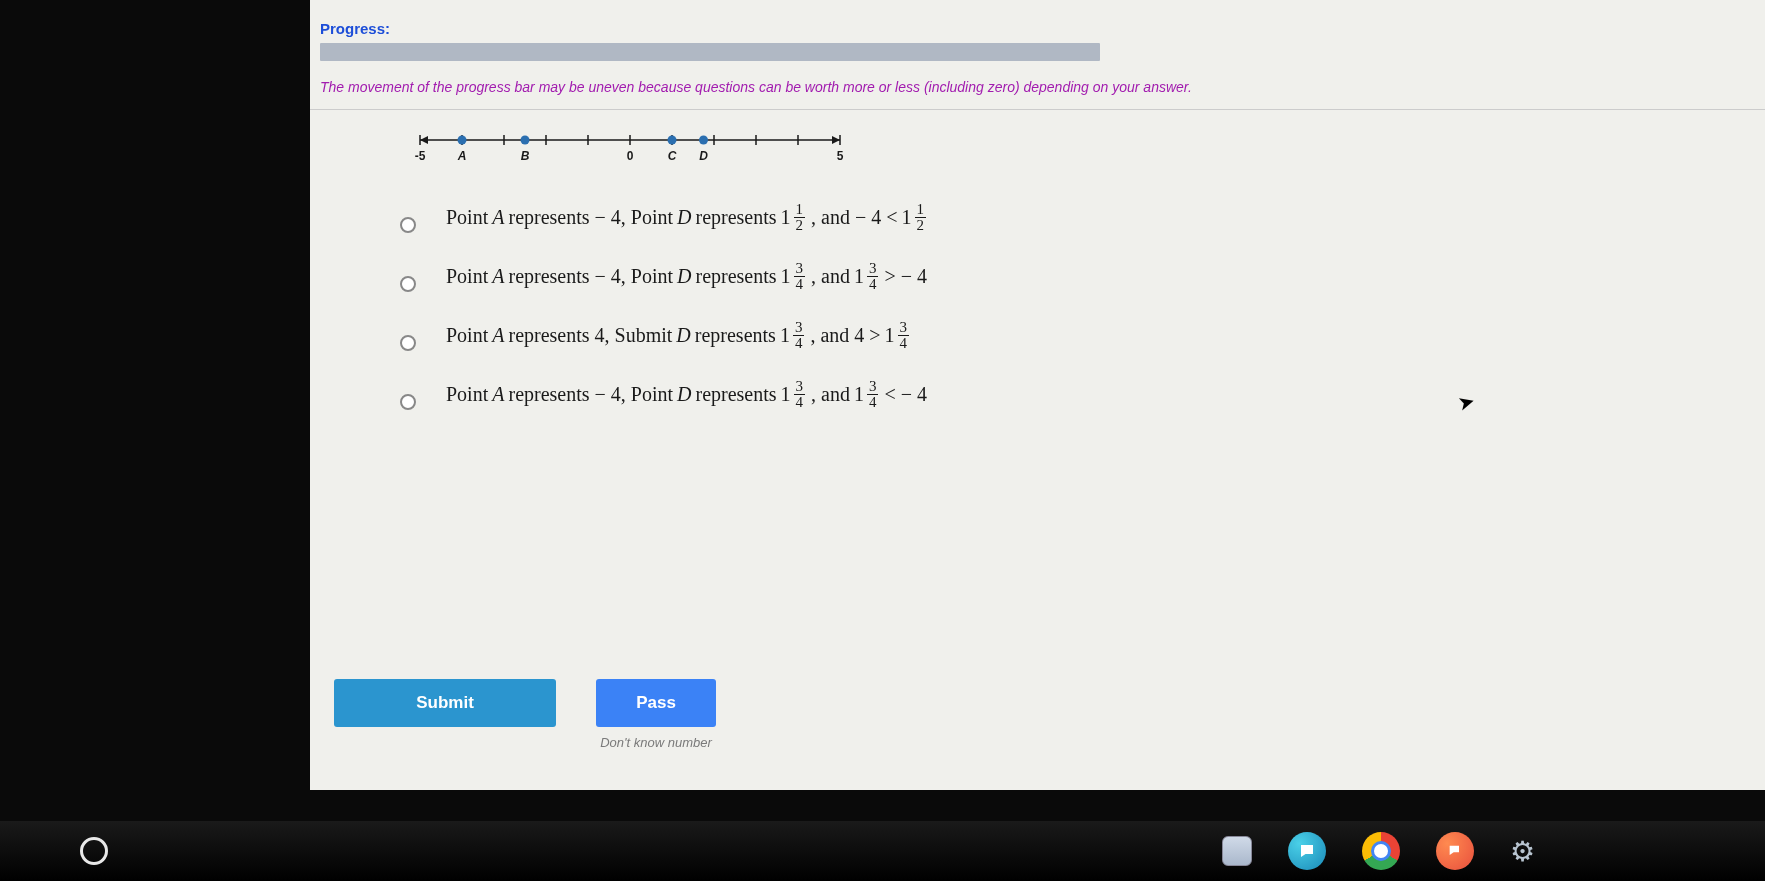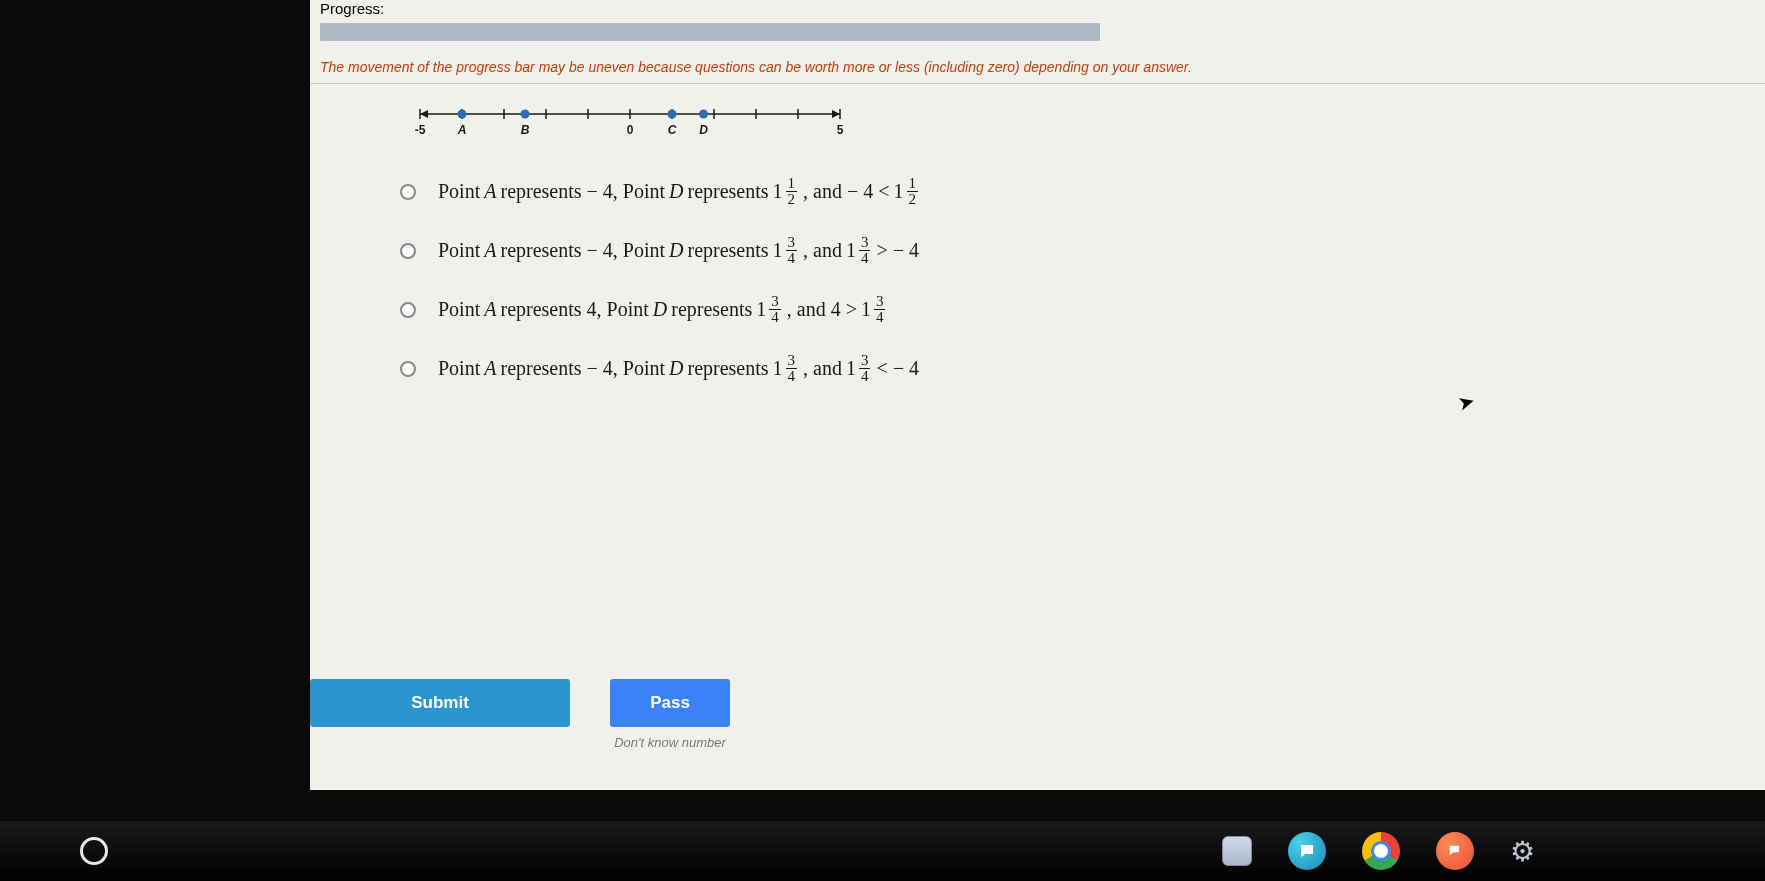--- a/index.html
+++ b/index.html
@@ -17,37 +17,38 @@
       top: 0;
       right: 0;
       height: 790px;
       background: #f0f0ec;
       padding: 0;
     }
     .progress-section {
       padding: 0 10px;
     }
     .progress-label {
-      font-weight: normal;
+      font-weight: bold;
       font-size: 15px;
-      color: #000000;
+      color: #1d4ed8;
       margin-bottom: 6px;
+      margin-top: 20px;
     }
     .progress-bar-container {
       width: 780px;
       height: 18px;
       background: #b0b8c4;
       border-radius: 1px;
       margin-bottom: 18px;
     }
     .progress-note {
       font-style: italic;
       font-size: 14px;
-      color: #c2410c;
-      margin-bottom: 8px;
+      color: #a21caf;
+      margin-bottom: 14px;
     }
     .question-container {
       border-top: 1px solid #ccc;
       padding: 12px 0 0 0;
     }
     .question-header {
       display: flex;
       align-items: flex-start;
       gap: 14px;
       margin-bottom: 14px;
@@ -71,22 +72,22 @@
     .question-text b { font-weight: bold; }
     .number-line-wrap { margin-left: 90px; margin-bottom: 26px; }
     .options {
       margin-left: 90px;
       display: flex;
       flex-direction: column;
       gap: 28px;
     }
     .option {
       display: flex;
-      align-items: center;
-      gap: 22px;
+      align-items: flex-end;
+      gap: 30px;
     }
     .radio {
       width: 16px;
       height: 16px;
       border: 2px solid #888;
       border-radius: 50%;
       flex-shrink: 0;
       background: #fff;
     }
     .option-text {
@@ -127,23 +128,24 @@
       border-radius: 3px;
       font-size: 17px;
       color: #fff;
       display: flex;
       align-items: center;
       justify-content: center;
       cursor: pointer;
       font-family: Arial, sans-serif;
     }
     .btn-submit {
-      width: 260px;
+      width: 222px;
       background: #2b95cf;
       font-weight: bold;
+      margin-left: 24px;
     }
     .pass-group {
       display: flex;
       flex-direction: column;
       align-items: center;
       gap: 8px;
     }
     .btn-pass {
       width: 120px;
       background: #3b82f6;
@@ -311,21 +313,21 @@
               </span>
             </span>
             <span> &gt;  − 4</span>
           </div>
         </div>
         <div class="option">
           <div class="radio"></div>
           <div class="option-text">
             <span>Point </span>
             <span style="font-style: italic;">A</span>
-            <span> represents 4, Point </span>
+            <span> represents 4, Submit </span>
             <span style="font-style: italic;">D</span>
             <span> represents </span>
             <span class="mixed">
               <span>1</span>
               <span class="frac">
                 <span class="n">3</span>
                 <span class="d">4</span>
               </span>
             </span>
             <span>, and 4 &gt; </span>

